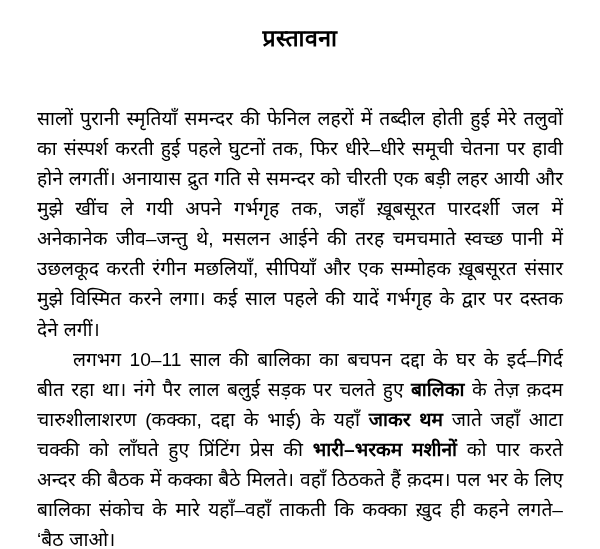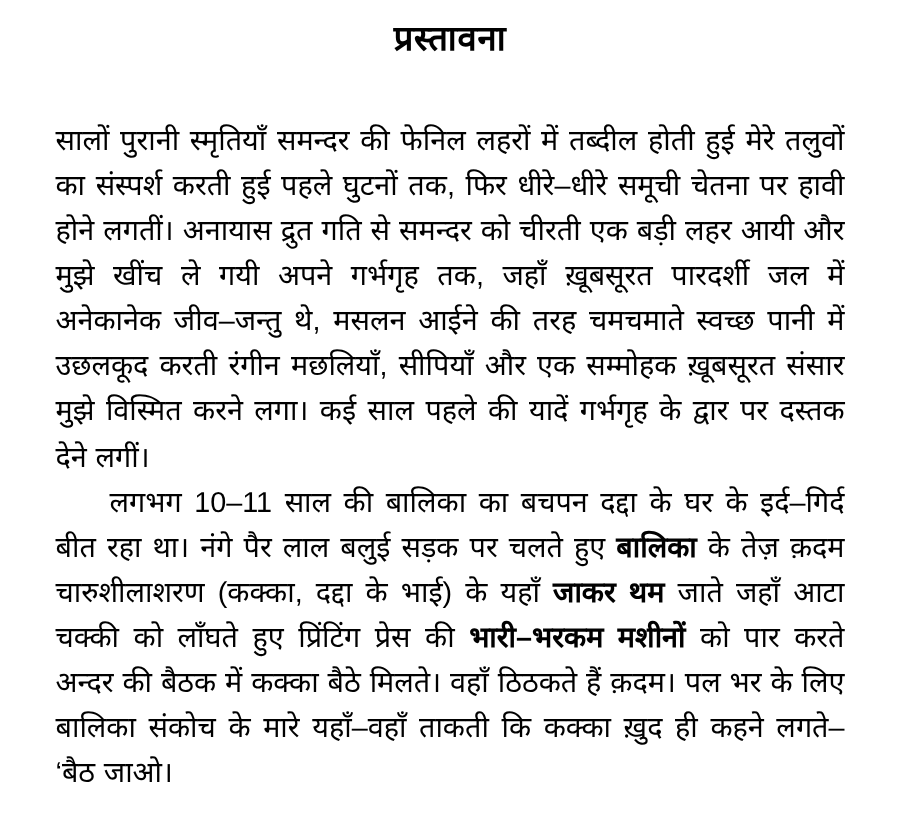--- a/index.html
+++ b/index.html
@@ -19,21 +19,21 @@
     width: 600px;
     height: 549px;
     background: #ffffff;
     box-sizing: border-box;
   }
   .title {
     text-align: center;
     font-size: 23px;
     font-weight: bold;
     letter-spacing: 0.5px;
-    margin: 0;
+    margin: 12px;
     padding-top: 12px;
     padding-bottom: 0;
     line-height: 1.3;
     font-family: "DejaVu Sans", "Liberation Sans", sans-serif;
   }
   .body-block {
     margin: 0 auto;
     padding-top: 38px;
     width: 526px;
   }

